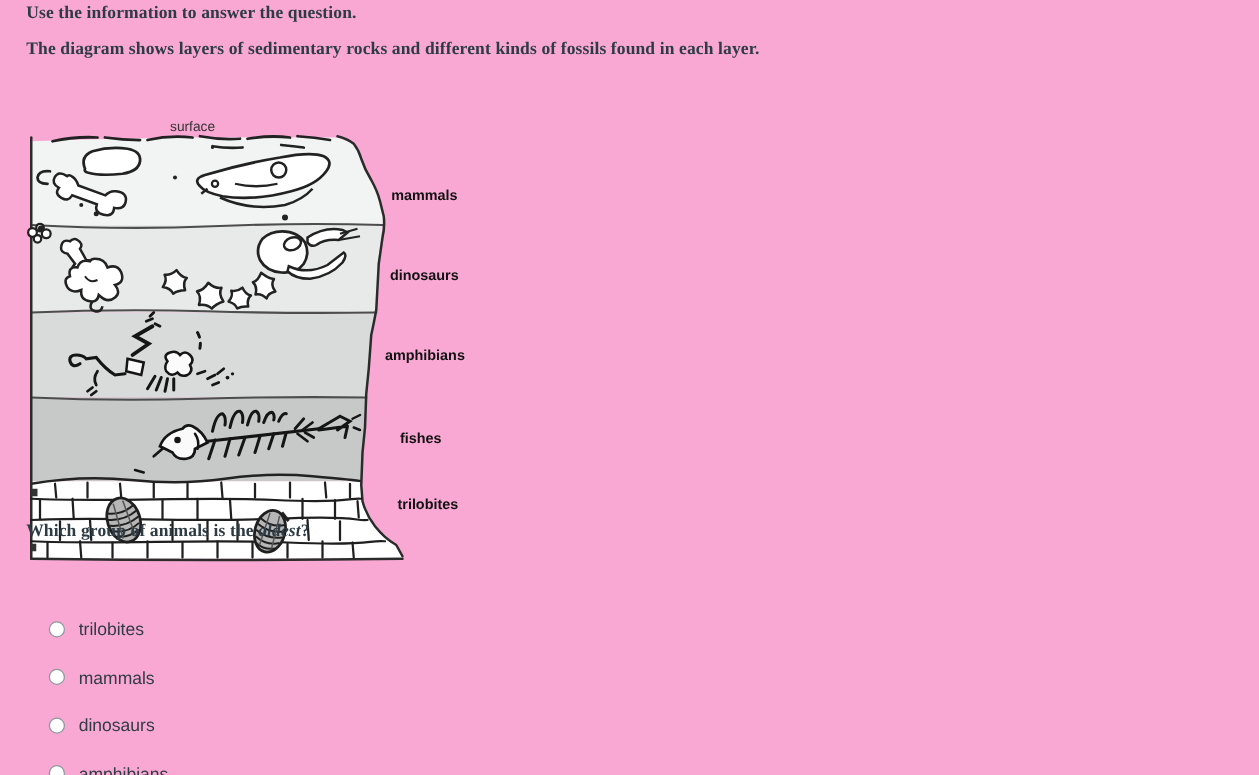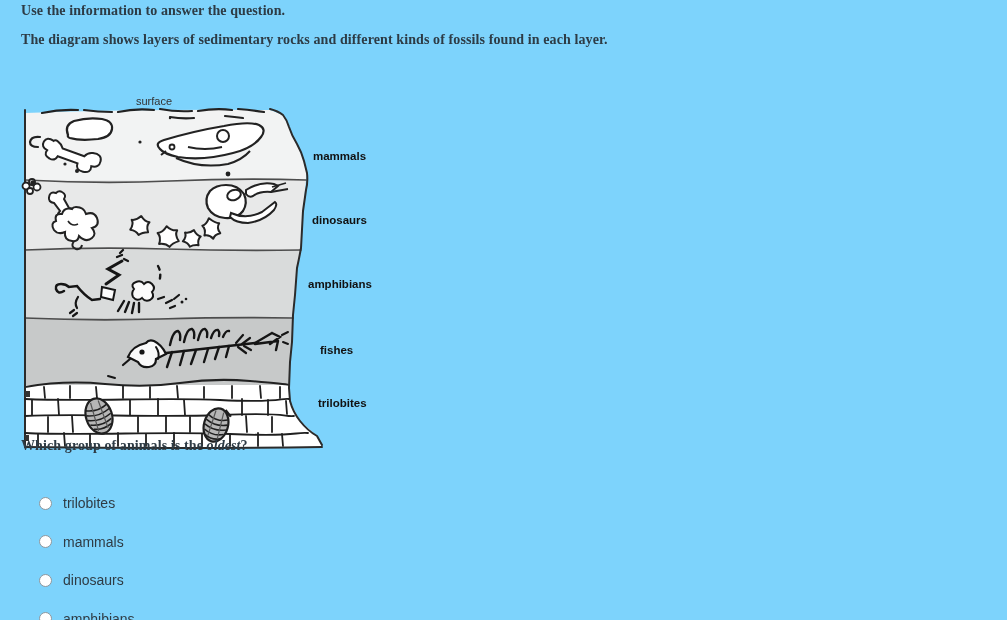--- a/index.html
+++ b/index.html
@@ -1,23 +1,23 @@
 <!DOCTYPE html>
 <html><head>
 <meta charset="utf-8">
 <style>
   html,body{margin:0;padding:0;background:#fff;}
-  .page{position:relative;width:1007px;height:620px;background:#7dd3fc;overflow:hidden;
+  .page{position:relative;width:1007px;height:620px;background:#f9a8d4;overflow:hidden;
         font-family:"Liberation Sans",sans-serif;}
   .stem{position:absolute;left:21px;margin:0;
         font-family:"Liberation Serif",serif;font-weight:700;font-size:14px;
         color:#2d3b45;letter-spacing:.1px;}
   .stem-1{top:3px;}
   .stem-2{top:32px;}
-  .question{top:438px;}
+  .question{top:418px;}
   .question em{font-style:italic;font-weight:700;}
   .diagram{position:absolute;left:20px;top:60px;width:360px;height:362px;margin-top:31px;}
   .options{position:absolute;left:39px;top:496px;}
   .option{display:flex;align-items:center;margin-bottom:24.5px;height:14px;cursor:pointer;}
   .radio{flex:0 0 auto;width:13px;height:13px;border:1.5px solid #8e979e;border-radius:50%;
          box-sizing:border-box;background:#fff;margin-right:11px;}
   .opt-label{font-size:14px;line-height:14px;color:#2f3b44;}
   svg text.layer-label{font-family:"Liberation Sans",sans-serif;font-weight:700;font-size:11.5px;fill:#111;}
   svg text.surface-label{font-family:"Liberation Sans",sans-serif;font-weight:400;font-size:11px;fill:#333;}
 </style>

